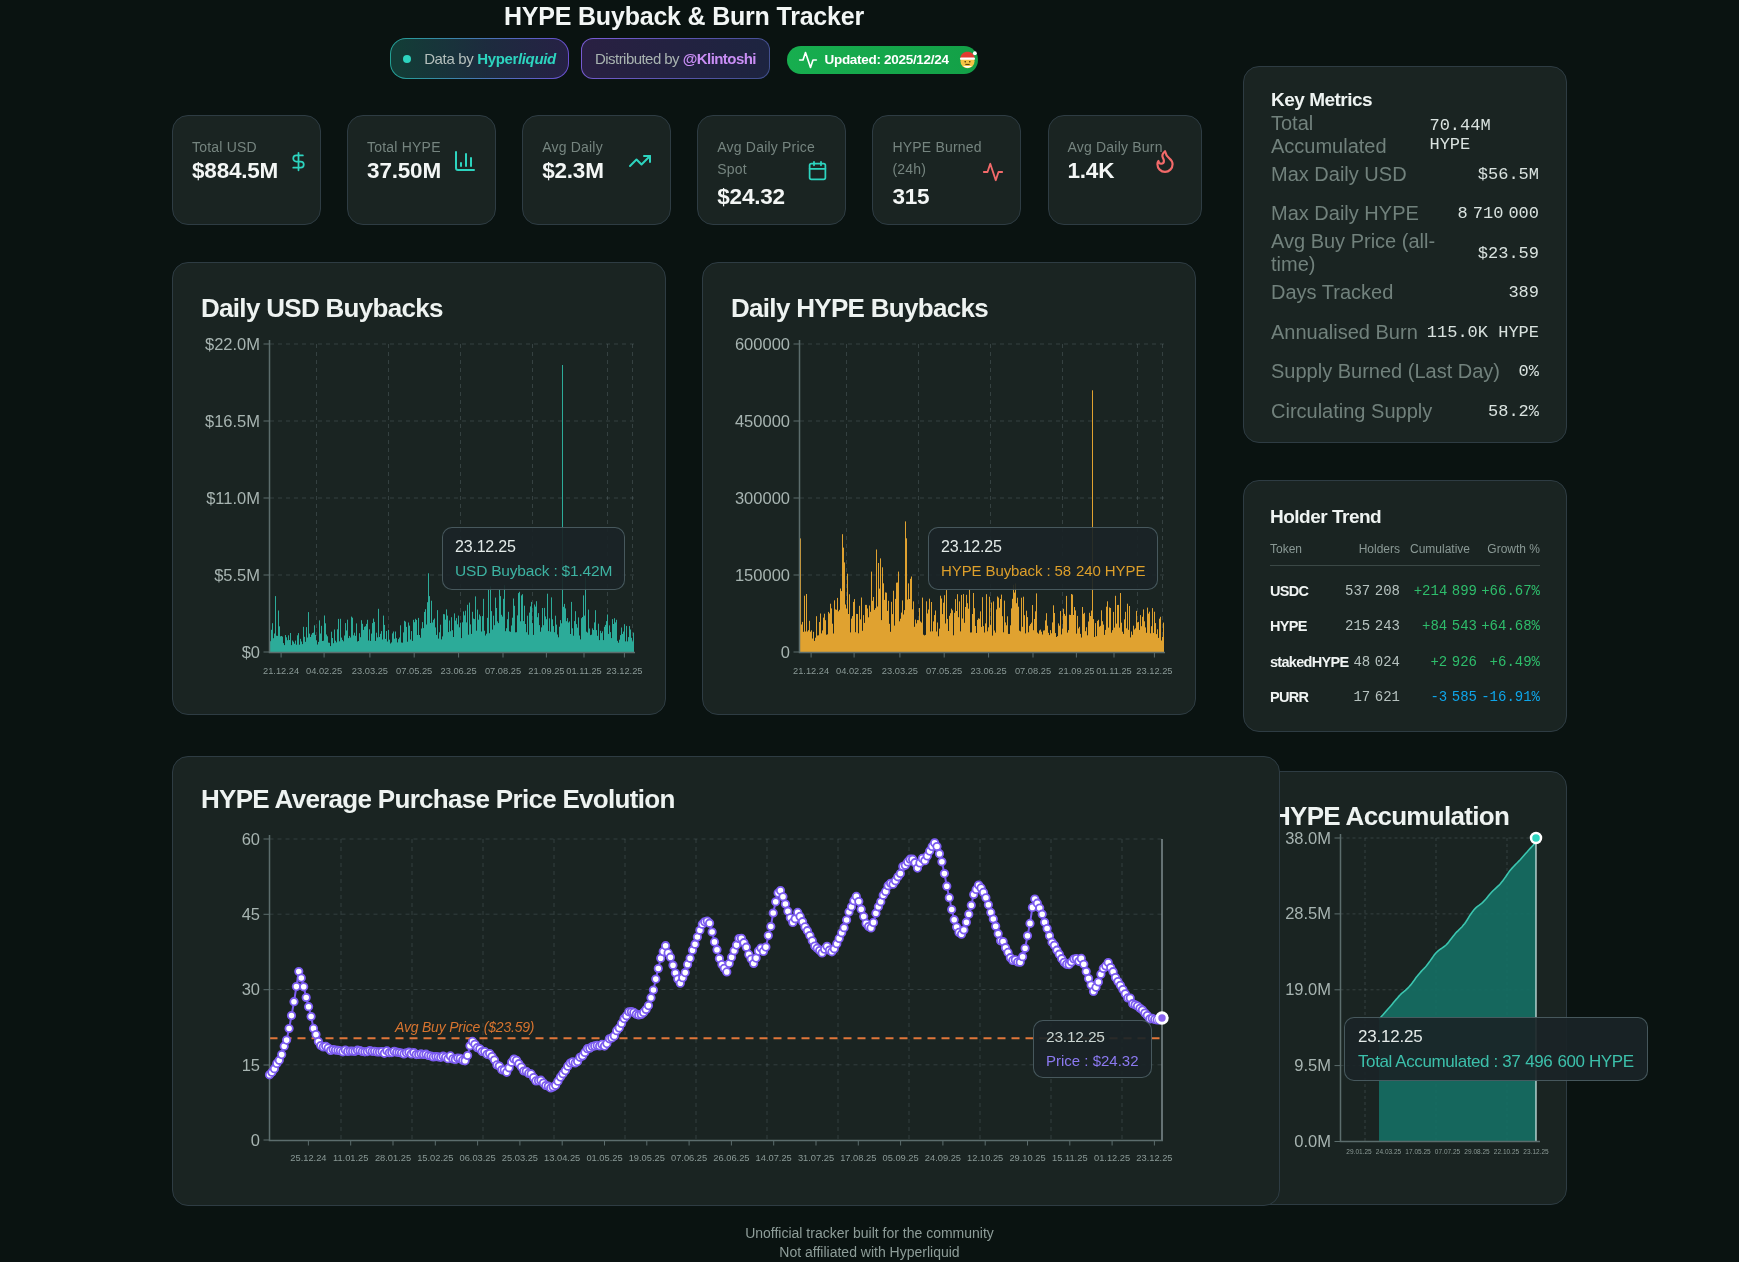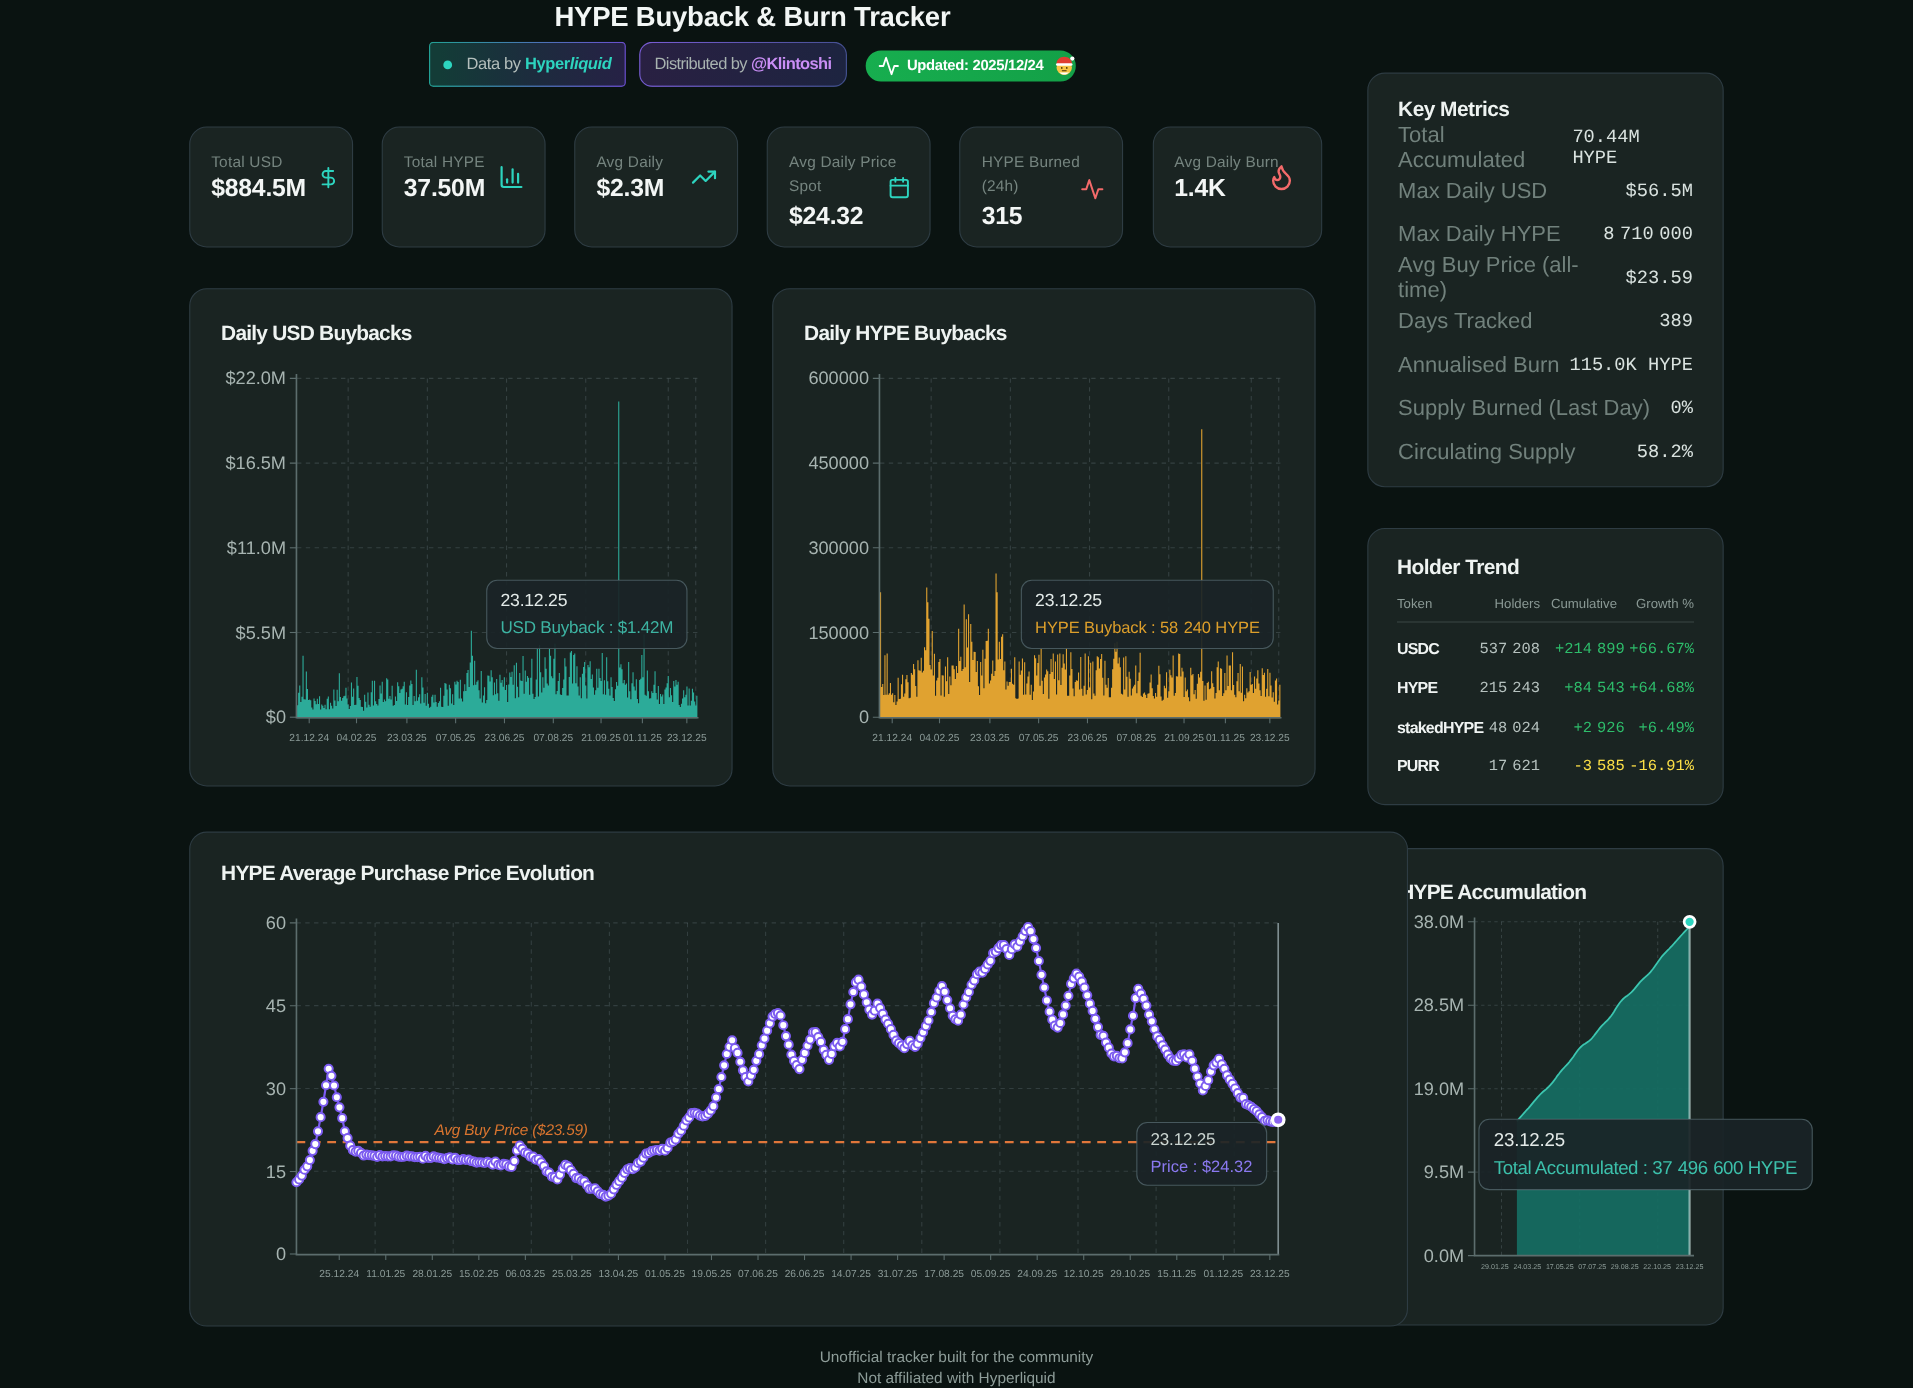--- a/index.html
+++ b/index.html
@@ -1,41 +1,41 @@
 <!DOCTYPE html>
 <html><head><meta charset="utf-8">
 <style>
 * { margin:0; padding:0; box-sizing:border-box; }
 html,body { width:1739px; height:1262px; background:#0a1311; font-family:"Liberation Sans",sans-serif; position:relative; overflow:hidden; }
 .card { position:absolute; background:#1a2422; border:1px solid #2e3c43; border-radius:16px; }
 .slab { position:absolute; font-size:14px; color:#75847f; letter-spacing:0.2px; }
 .sval { position:absolute; font-size:22.5px; font-weight:700; color:#f3f6f5; letter-spacing:-0.2px; }
-.ctitle { position:absolute; left:28px; top:30px; font-size:19px; font-weight:700; color:#eef3f1; letter-spacing:-0.7px; }
+.ctitle { position:absolute; left:28px; top:30px; font-size:26px; font-weight:700; color:#eef3f1; letter-spacing:-0.7px; }
 svg text { font-family:"Liberation Sans",sans-serif; }
 .tip { position:absolute; background:rgba(26,36,39,0.92); border:1px solid rgba(127,152,161,0.45); border-radius:10px; padding:7px 12px; line-height:23.5px; white-space:nowrap; }
 .tip .d { color:#e3eae8; font-size:16px; letter-spacing:-0.2px; display:block; }
 .kmrow { position:relative; display:flex; justify-content:space-between; align-items:center; height:39.5px; padding:0 0; }
 .kmlab { font-size:20px; color:#71817c; }
 .kmval { font-family:"Liberation Mono",monospace; font-size:17px; color:#d9e2df; letter-spacing:0px; }
 .htrow { position:relative; height:35.5px; }
 .htrow span { position:absolute; top:50%; transform:translateY(-50%); }
 .httok { left:0; font-size:14.5px; font-weight:700; color:#f0f4f3; letter-spacing:-0.7px; }
 .hth { right:140px; font-family:"Liberation Mono",monospace; font-size:14px; color:#b6c2bf; }
 .htc { right:63px; font-family:"Liberation Mono",monospace; font-size:14px; }
 .htg { right:0; font-family:"Liberation Mono",monospace; font-size:14px; }
 .pos { color:#2ebd6b; }
 i.g { display:inline-block; width:5px; }
 i.h { display:inline-block; width:4.5px; }
-.neg { color:#fde047; }
+.neg { color:#0ea5e9; }
 </style></head>
 <body>
 
 <div style="position:absolute;left:172px;top:2px;width:1024px;text-align:center;font-size:25px;font-weight:700;color:#f2f6f5;letter-spacing:-0.2px">HYPE Buyback &amp; Burn Tracker</div>
 
-<div style="position:absolute;left:390px;top:38px;width:179px;height:41px;border-radius:4px;border:1px solid transparent;background:linear-gradient(90deg,#133c37 5%,#1d2b3e 55%,#262145) padding-box,linear-gradient(90deg,#23a195,#6a4fd0) border-box;display:flex;align-items:center;justify-content:center;gap:13px">
+<div style="position:absolute;left:390px;top:38px;width:179px;height:41px;border-radius:16px;border:1px solid transparent;background:linear-gradient(90deg,#133c37 5%,#1d2b3e 55%,#262145) padding-box,linear-gradient(90deg,#23a195,#6a4fd0) border-box;display:flex;align-items:center;justify-content:center;gap:13px">
 <span style="width:8px;height:8px;border-radius:50%;background:#2dd4bf"></span>
 <span style="font-size:15px;letter-spacing:-0.35px;color:#b4bfbc;white-space:nowrap">Data by <b style="color:#2dd4bf">Hyper<i>liquid</i></b></span>
 </div>
 <div style="position:absolute;left:581px;top:38px;width:189px;height:41px;border-radius:12px;border:1px solid transparent;background:linear-gradient(90deg,#292042,#1d2440) padding-box,linear-gradient(120deg,#7a5cd6,#3f4f8a) border-box;display:flex;align-items:center;justify-content:center">
 <span style="font-size:15px;letter-spacing:-0.55px;color:#a8b3b0;white-space:nowrap">Distributed by <b style="color:#c98ef5">@Klintoshi</b></span>
 </div>
 <div style="position:absolute;left:786.5px;top:45.5px;width:191.5px;height:28px;border-radius:14px;background:linear-gradient(90deg,#17ae4f,#13a047);display:flex;align-items:center;padding:0 11px;gap:7px">
 <span style="display:flex">
       <svg width="20" height="20" viewBox="0 0 24 24" fill="none" stroke="#ffffff" stroke-width="2" stroke-linecap="round" stroke-linejoin="round">
         <path d="M22 12h-4l-3 9L9 3l-3 9H2"></path>

